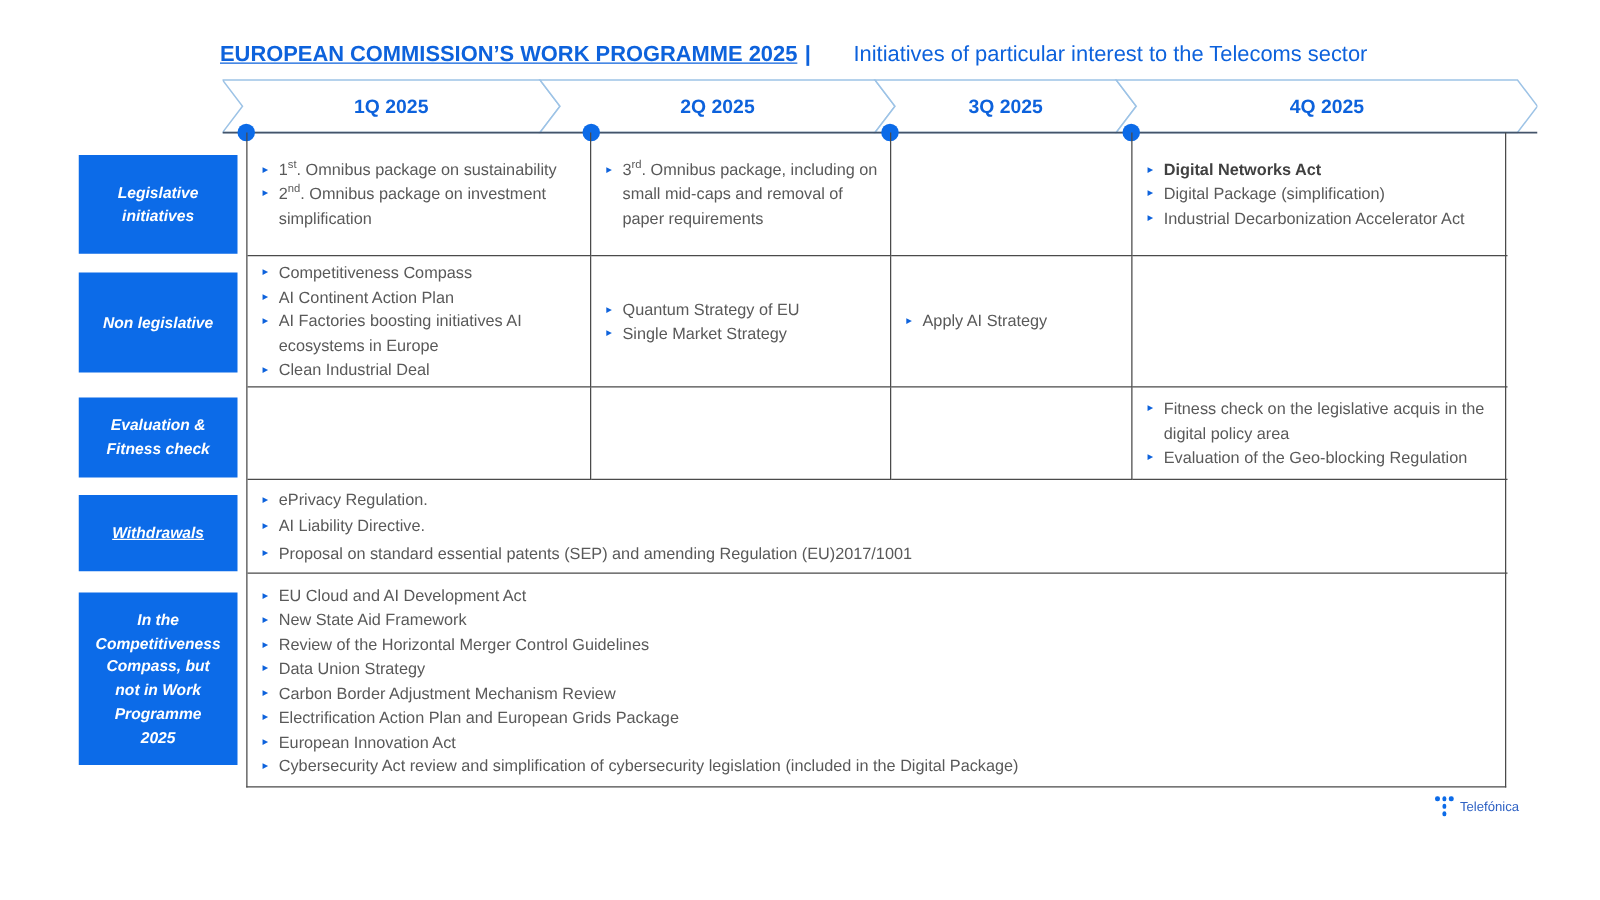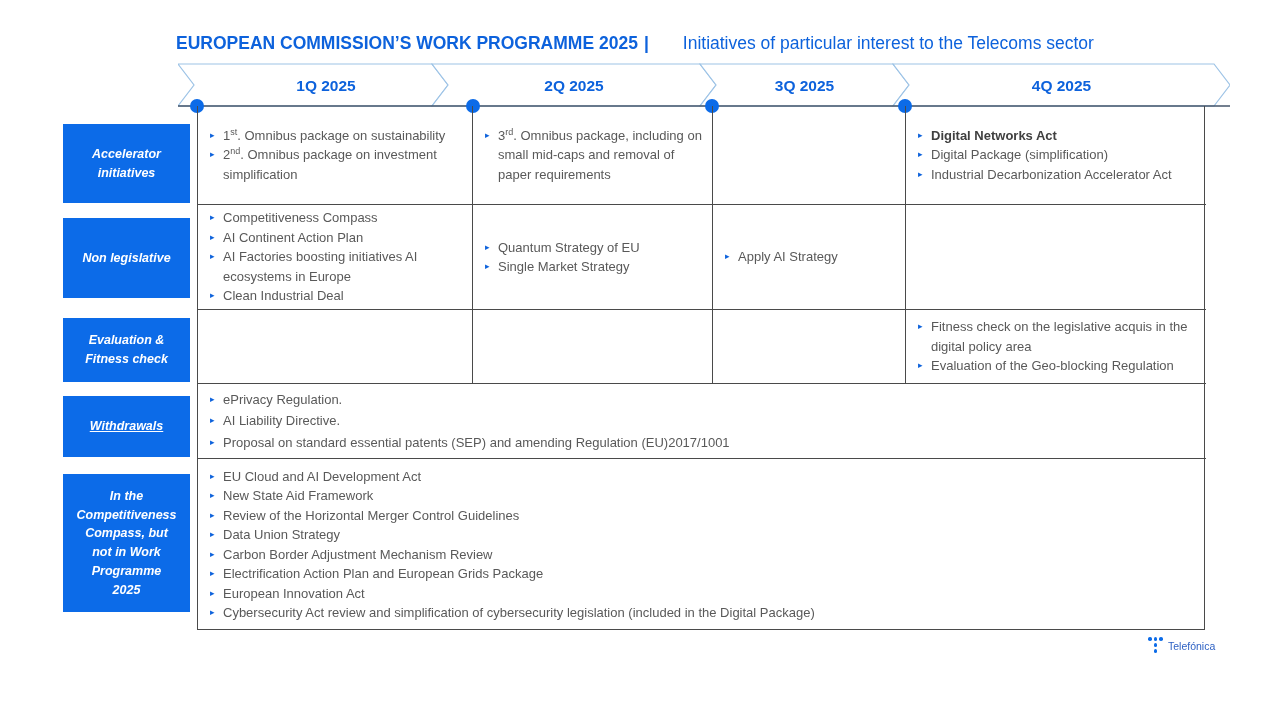--- a/index.html
+++ b/index.html
@@ -1,21 +1,21 @@
 <!DOCTYPE html>
 <html style="--accent: #0d62dc; --boxblue: #0c6be8; --textgray: #595959; --gridline: #4a4a4a; --tline: #44546a; --chevstroke: #9dc3e6;"><head>
 <meta charset="utf-8">
 <style>
   html,body{margin:0;padding:0;background:#e9e9e9;}
   .slide{position:relative;width:1280px;height:720px;background:#ffffff;overflow:hidden;
          font-family:"Liberation Sans","DejaVu Sans",sans-serif;}
 
   
   .title{position:absolute;left:176px;top:33px;width:1060px;font-size:17.5px;color:var(--accent);white-space:nowrap;}
-  .title .tb{font-weight:700;}
+  .title .tb{font-weight:700;text-decoration:underline;}
   .title .td{font-weight:700;margin:0 6px;}
   .title .tr{font-weight:400;margin-left:28px;}
 
   
   .timeline{position:absolute;left:178px;top:63px;width:1052px;height:52px;}
   .timeline svg{position:absolute;left:0;top:0;}
   .qlabel{position:absolute;top:6px;height:34px;display:flex;align-items:center;justify-content:center;
           font-size:15.5px;font-weight:700;color:var(--accent);}
 
   
@@ -62,29 +62,29 @@
         <polygon points="254,1 522,1 538,22 522,43 254,43 270,22" fill="#ffffff" stroke="#9dc3e6" stroke-width="1.2"></polygon>
         <polygon points="522,1 715,1 731,22 715,43 522,43 538,22" fill="#ffffff" stroke="#9dc3e6" stroke-width="1.2"></polygon>
         <polygon points="715,1 1036,1 1052,22 1036,43 715,43 731,22" fill="#ffffff" stroke="#9dc3e6" stroke-width="1.2"></polygon>
         <line x1="0" y1="43" x2="1052" y2="43" stroke="#44546a" stroke-width="1.4"></line>
         <circle cx="19" cy="43" r="7" fill="#0c6be8"></circle>
         <circle cx="295" cy="43" r="7" fill="#0c6be8"></circle>
         <circle cx="534" cy="43" r="7" fill="#0c6be8"></circle>
         <circle cx="727" cy="43" r="7" fill="#0c6be8"></circle>
       </svg>
     <div id="quarter-labels">
-        <div class="qlabel" style="left: 29px; width: 238px;">1Q 2025</div>
+        <div class="qlabel" style="left: 16px; width: 238px;">1Q 2025</div>
         <div class="qlabel" style="left: 270px; width: 252px;">2Q 2025</div>
         <div class="qlabel" style="left: 538px; width: 177px;">3Q 2025</div>
         <div class="qlabel" style="left: 731px; width: 305px;">4Q 2025</div>
       </div>
   </div>
 
   <div id="row-labels">
-      <div class="rowbox" style="top: 124px; height: 79px;">Accelerator initiatives</div>
+      <div class="rowbox" style="top: 124px; height: 79px;">Legislative initiatives</div>
       <div class="rowbox" style="top: 218px; height: 80px; text-align: center;">Non legislative</div>
       <div class="rowbox" style="top: 318px; height: 64px;">Evaluation &amp; Fitness check</div>
       <div class="rowbox" style="top: 396px; height: 61px; text-decoration: underline;">Withdrawals</div>
       <div class="rowbox" style="top: 474px; height: 138px;">In the Competitiveness Compass, but not in Work Programme 2025</div>
     </div>
 
   <div id="grid" class="grid">
       <div class="cell vline" style="grid-area: 1 / 1;">
         <div class="item">
           <span class="blt">▸</span>

